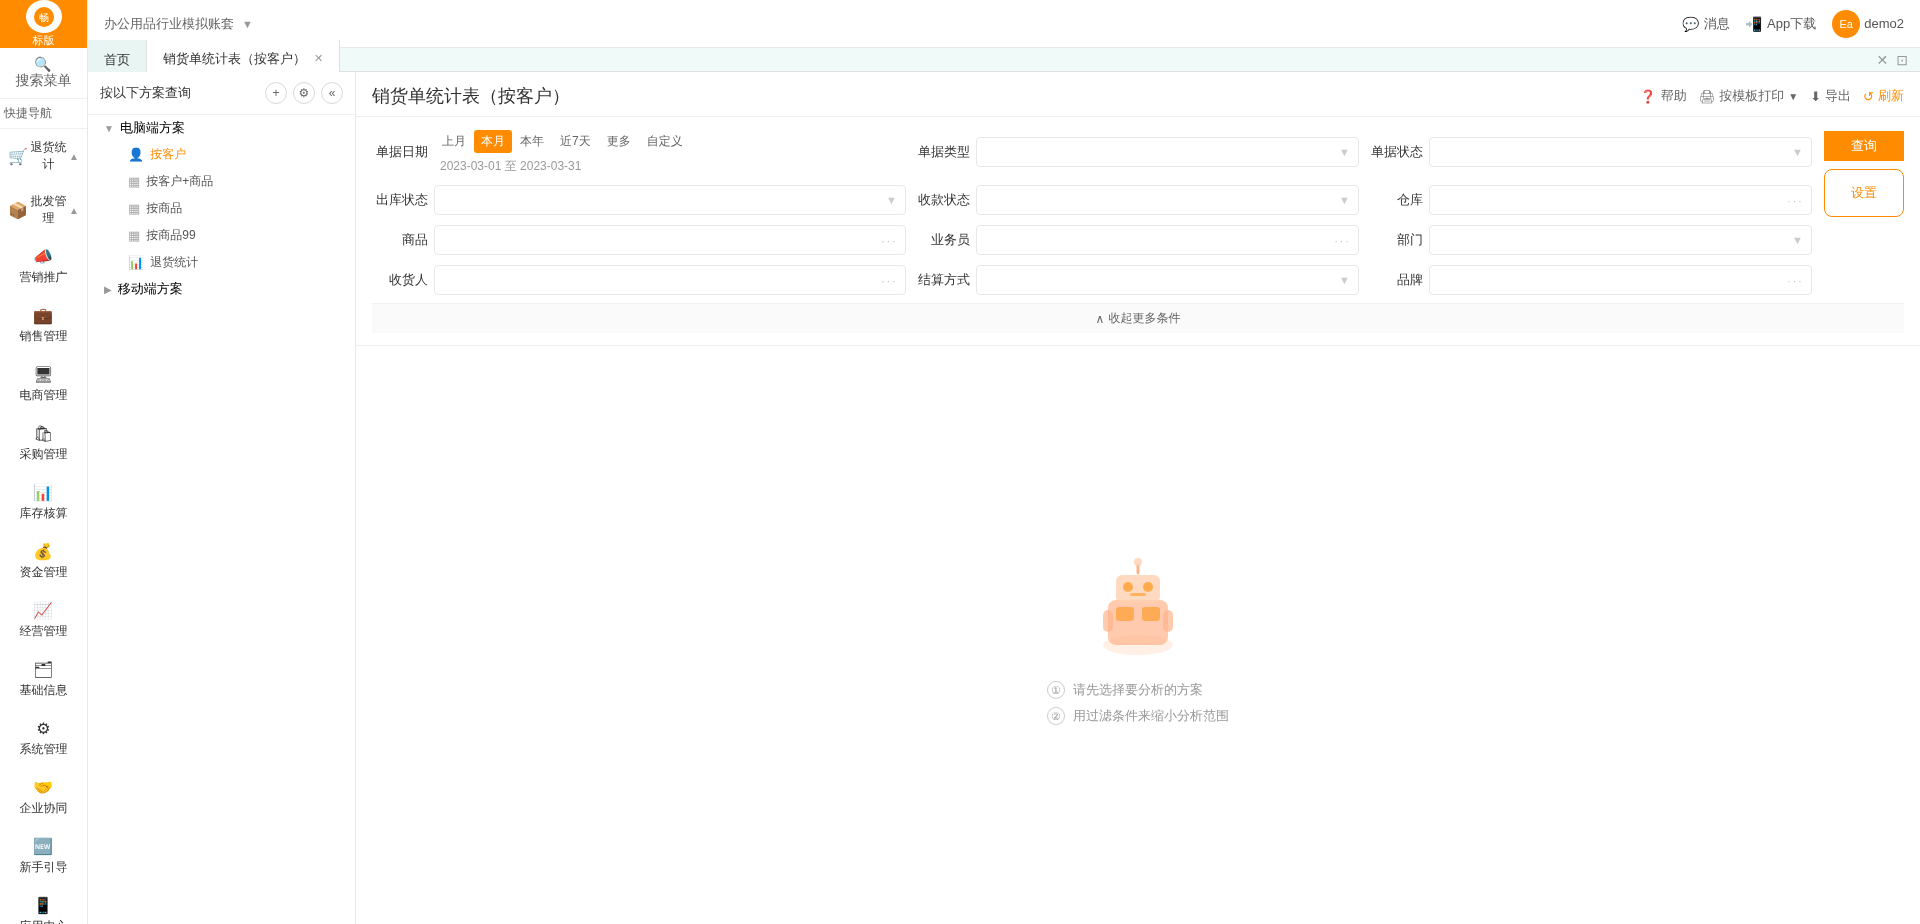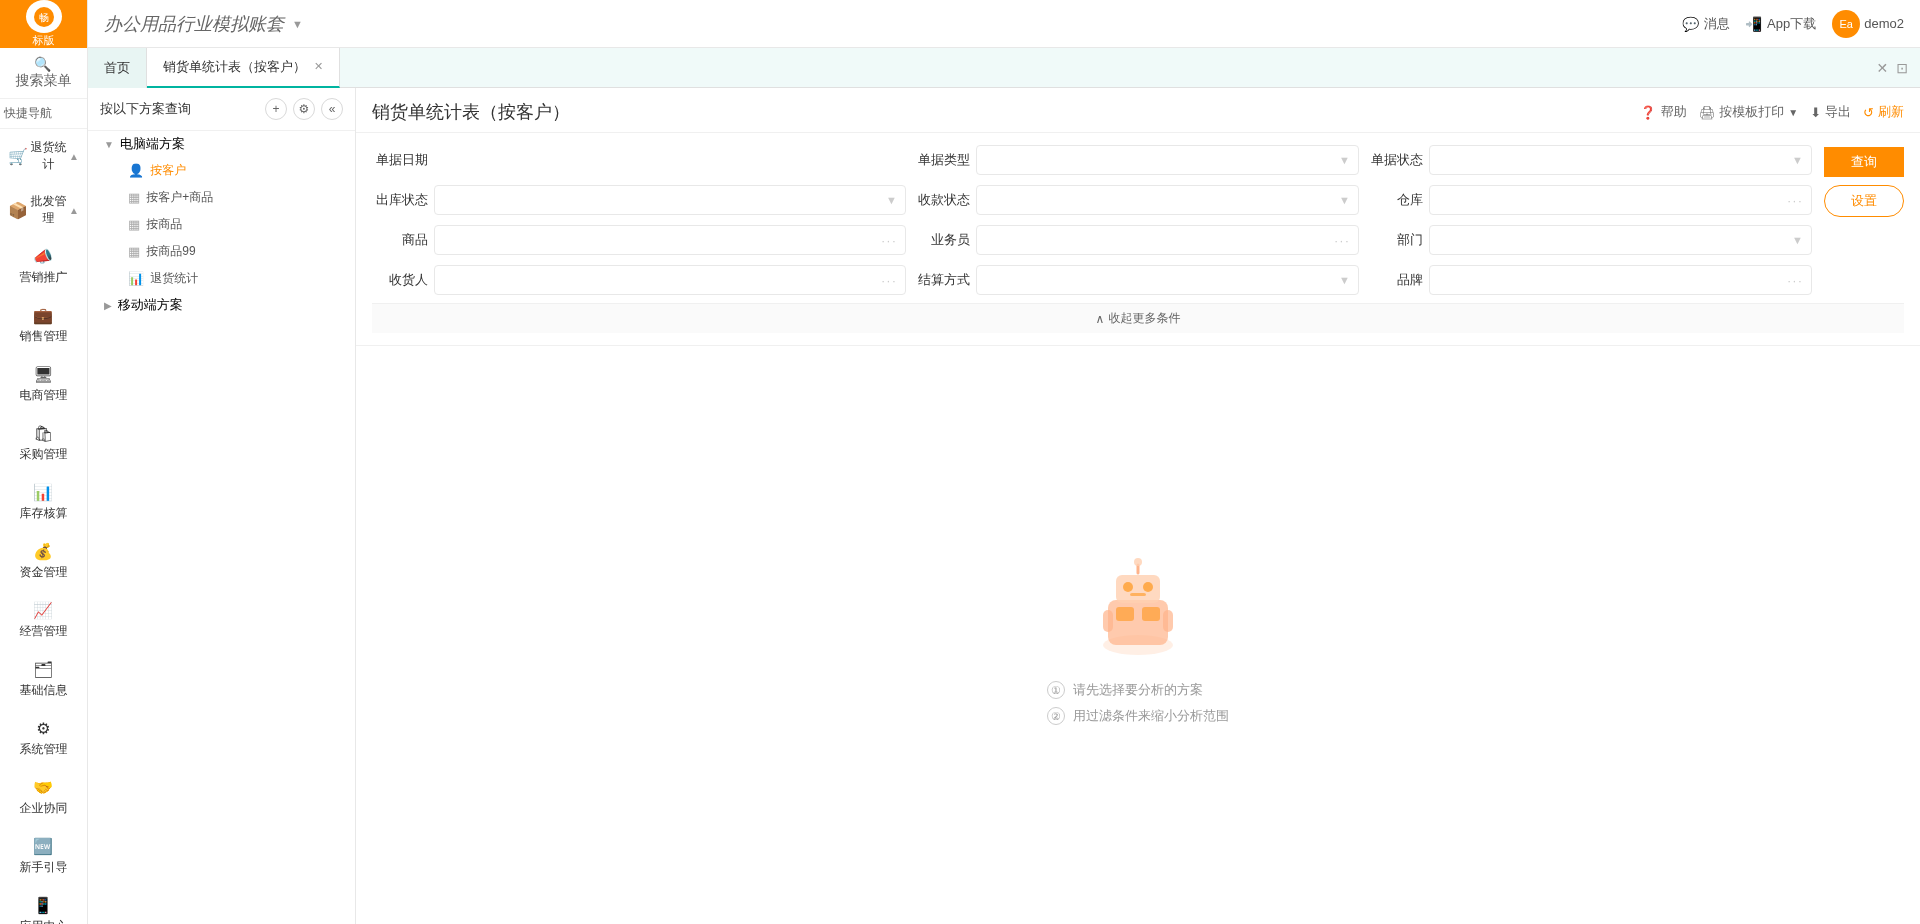--- a/index.html
+++ b/index.html
@@ -20,21 +20,21 @@
     .main { flex: 1; display: flex; flex-direction: column; overflow: hidden; }
 
     
     .top-header { height: 48px; background: #fff; border-bottom: 1px solid #e8e8e8; display: flex; align-items: center; justify-content: space-between; padding: 0 16px; flex-shrink: 0; }
     .header-left { display: flex; align-items: center; gap: 8px; font-size: 13px; color: #333; }
     .header-right { display: flex; align-items: center; gap: 16px; font-size: 13px; color: #333; }
     .header-right-item { display: flex; align-items: center; gap: 4px; cursor: pointer; color: #555; }
     .avatar { width: 28px; height: 28px; border-radius: 50%; background: #ff8c00; display: flex; align-items: center; justify-content: center; color: white; font-size: 11px; }
 
     
-    .tab-bar { height: 40px; background: #f0faf9; border-bottom: 1px solid #e0e0e0; display: flex; align-items: center; padding: 0 0; flex-shrink: 0; }
+    .tab-bar { height: 24px; background: #f0faf9; border-bottom: 1px solid #e0e0e0; display: flex; align-items: center; padding: 0 0; flex-shrink: 0; }
     .tab { height: 40px; padding: 0 16px; display: flex; align-items: center; gap: 8px; cursor: pointer; font-size: 13px; color: #333; border-right: 1px solid #e0e0e0; }
     .tab.home { color: #333; background: #e8f5f3; }
     .tab.active { background: #fff; color: #333; border-bottom: 2px solid #00b4a0; }
     .tab-close { font-size: 11px; color: #999; cursor: pointer; display: flex; align-items: center; }
     .tab-maximize { margin-left: auto; padding: 0 12px; font-size: 14px; color: #999; cursor: pointer; display: flex; align-items: center; gap: 8px; }
 
     
     .content { flex: 1; display: flex; overflow: hidden; background: #fff; }
 
     
@@ -51,21 +51,21 @@
     .tree-child-item .item-icon { font-size: 13px; color: #aaa; }
     .tree-child-item.active .item-icon { color: #ff8c00; }
 
     
     .right-panel { flex: 1; display: flex; flex-direction: column; overflow: hidden; }
     .page-title-bar { padding: 12px 16px 8px; display: flex; align-items: center; justify-content: space-between; border-bottom: 1px solid #f0f0f0; background: #fff; }
     .page-title { font-size: 18px; color: #333; font-weight: 500; }
     .page-actions { display: flex; align-items: center; gap: 12px; font-size: 13px; }
     .page-action-item { display: flex; align-items: center; gap: 4px; cursor: pointer; color: #666; }
     .btn-query { background: #ff8c00; color: white; border: none; border-radius: 0; padding: 6px 20px; cursor: pointer; font-size: 13px; }
-    .btn-settings { background: none; border: 1px solid #ff8c00; color: #ff8c00; border-radius: 16px; padding: 6px 16px; cursor: pointer; font-size: 13px; }
+    .btn-settings { background: none; border: 1px solid #ff8c00; color: #ff8c00; border-radius: 8px; padding: 14px 16px; cursor: pointer; font-size: 13px; }
 
     
     .filter-area { padding: 12px 16px; background: #fff; border-bottom: 1px solid #f0f0f0; }
     .date-btn { padding: 4px 8px; font-size: 12px; color: #666; cursor: pointer; border: none; background: none; }
     .date-btn.active { background: #ff8c00; color: white; border-radius: 3px; }
     .date-range-text { font-size: 12px; color: #999; margin-left: 6px; }
 
     
     .collapse-bar { display: flex; align-items: center; justify-content: center; padding: 6px; background: #fafafa; border-top: 1px solid #f0f0f0; cursor: pointer; color: #666; font-size: 12px; gap: 4px; }
 
@@ -167,21 +167,21 @@
     <span class="icon">📱</span>
     <span>应用中心</span>
   </div>
 
 </div>
 
 <div class="main">
 
   <div class="top-header">
     <div class="header-left">
-      <span style="color:#666;font-size:18px;font-style:italic;">办公用品行业模拟账套</span>
+      <span style="color:#666;font-size:13px;">办公用品行业模拟账套</span>
       <span style="color:#999;font-size:11px;cursor:pointer;">▼</span>
     </div>
     <div class="header-right">
       <div class="header-right-item">
         <span style="font-size:14px;">💬</span>
         <span>消息</span>
       </div>
       <div class="header-right-item">
         <span style="font-size:14px;">📲</span>
         <span>App下载</span>
@@ -277,20 +277,31 @@
         </div>
       </div>
 
       <div class="filter-area">
         <div style="display:flex; gap:0; align-items:flex-start;">
           <div class="filter-grid">
 
             <div class="filter-row-wrap">
               <div class="filter-cell" style="flex:1.2;">
                 <span class="filter-cell-label">单据日期</span>
+                <div style="flex:1; display:flex; flex-direction:column; gap:4px;">
+                  <div style="display:flex; align-items:center; gap:0;">
+                    <button class="date-btn">上月</button>
+                    <button class="date-btn active" style="background:#ff8c00;color:white;border-radius:3px;padding:3px 7px;">本月</button>
+                    <button class="date-btn">本年</button>
+                    <button class="date-btn">近7天</button>
+                    <button class="date-btn">更多</button>
+                    <button class="date-btn">自定义</button>
+                  </div>
+                  <span class="date-range-text">2023-03-01 至 2023-03-31</span>
+                </div>
               </div>
               <div class="filter-cell" style="flex:1;">
                 <span class="filter-cell-label">单据类型</span>
                 <div class="filter-select">
                   <span class="placeholder"></span>
                   <span class="chevron-down">▼</span>
                 </div>
               </div>
               <div class="filter-cell" style="flex:1;">
                 <span class="filter-cell-label">单据状态</span>

